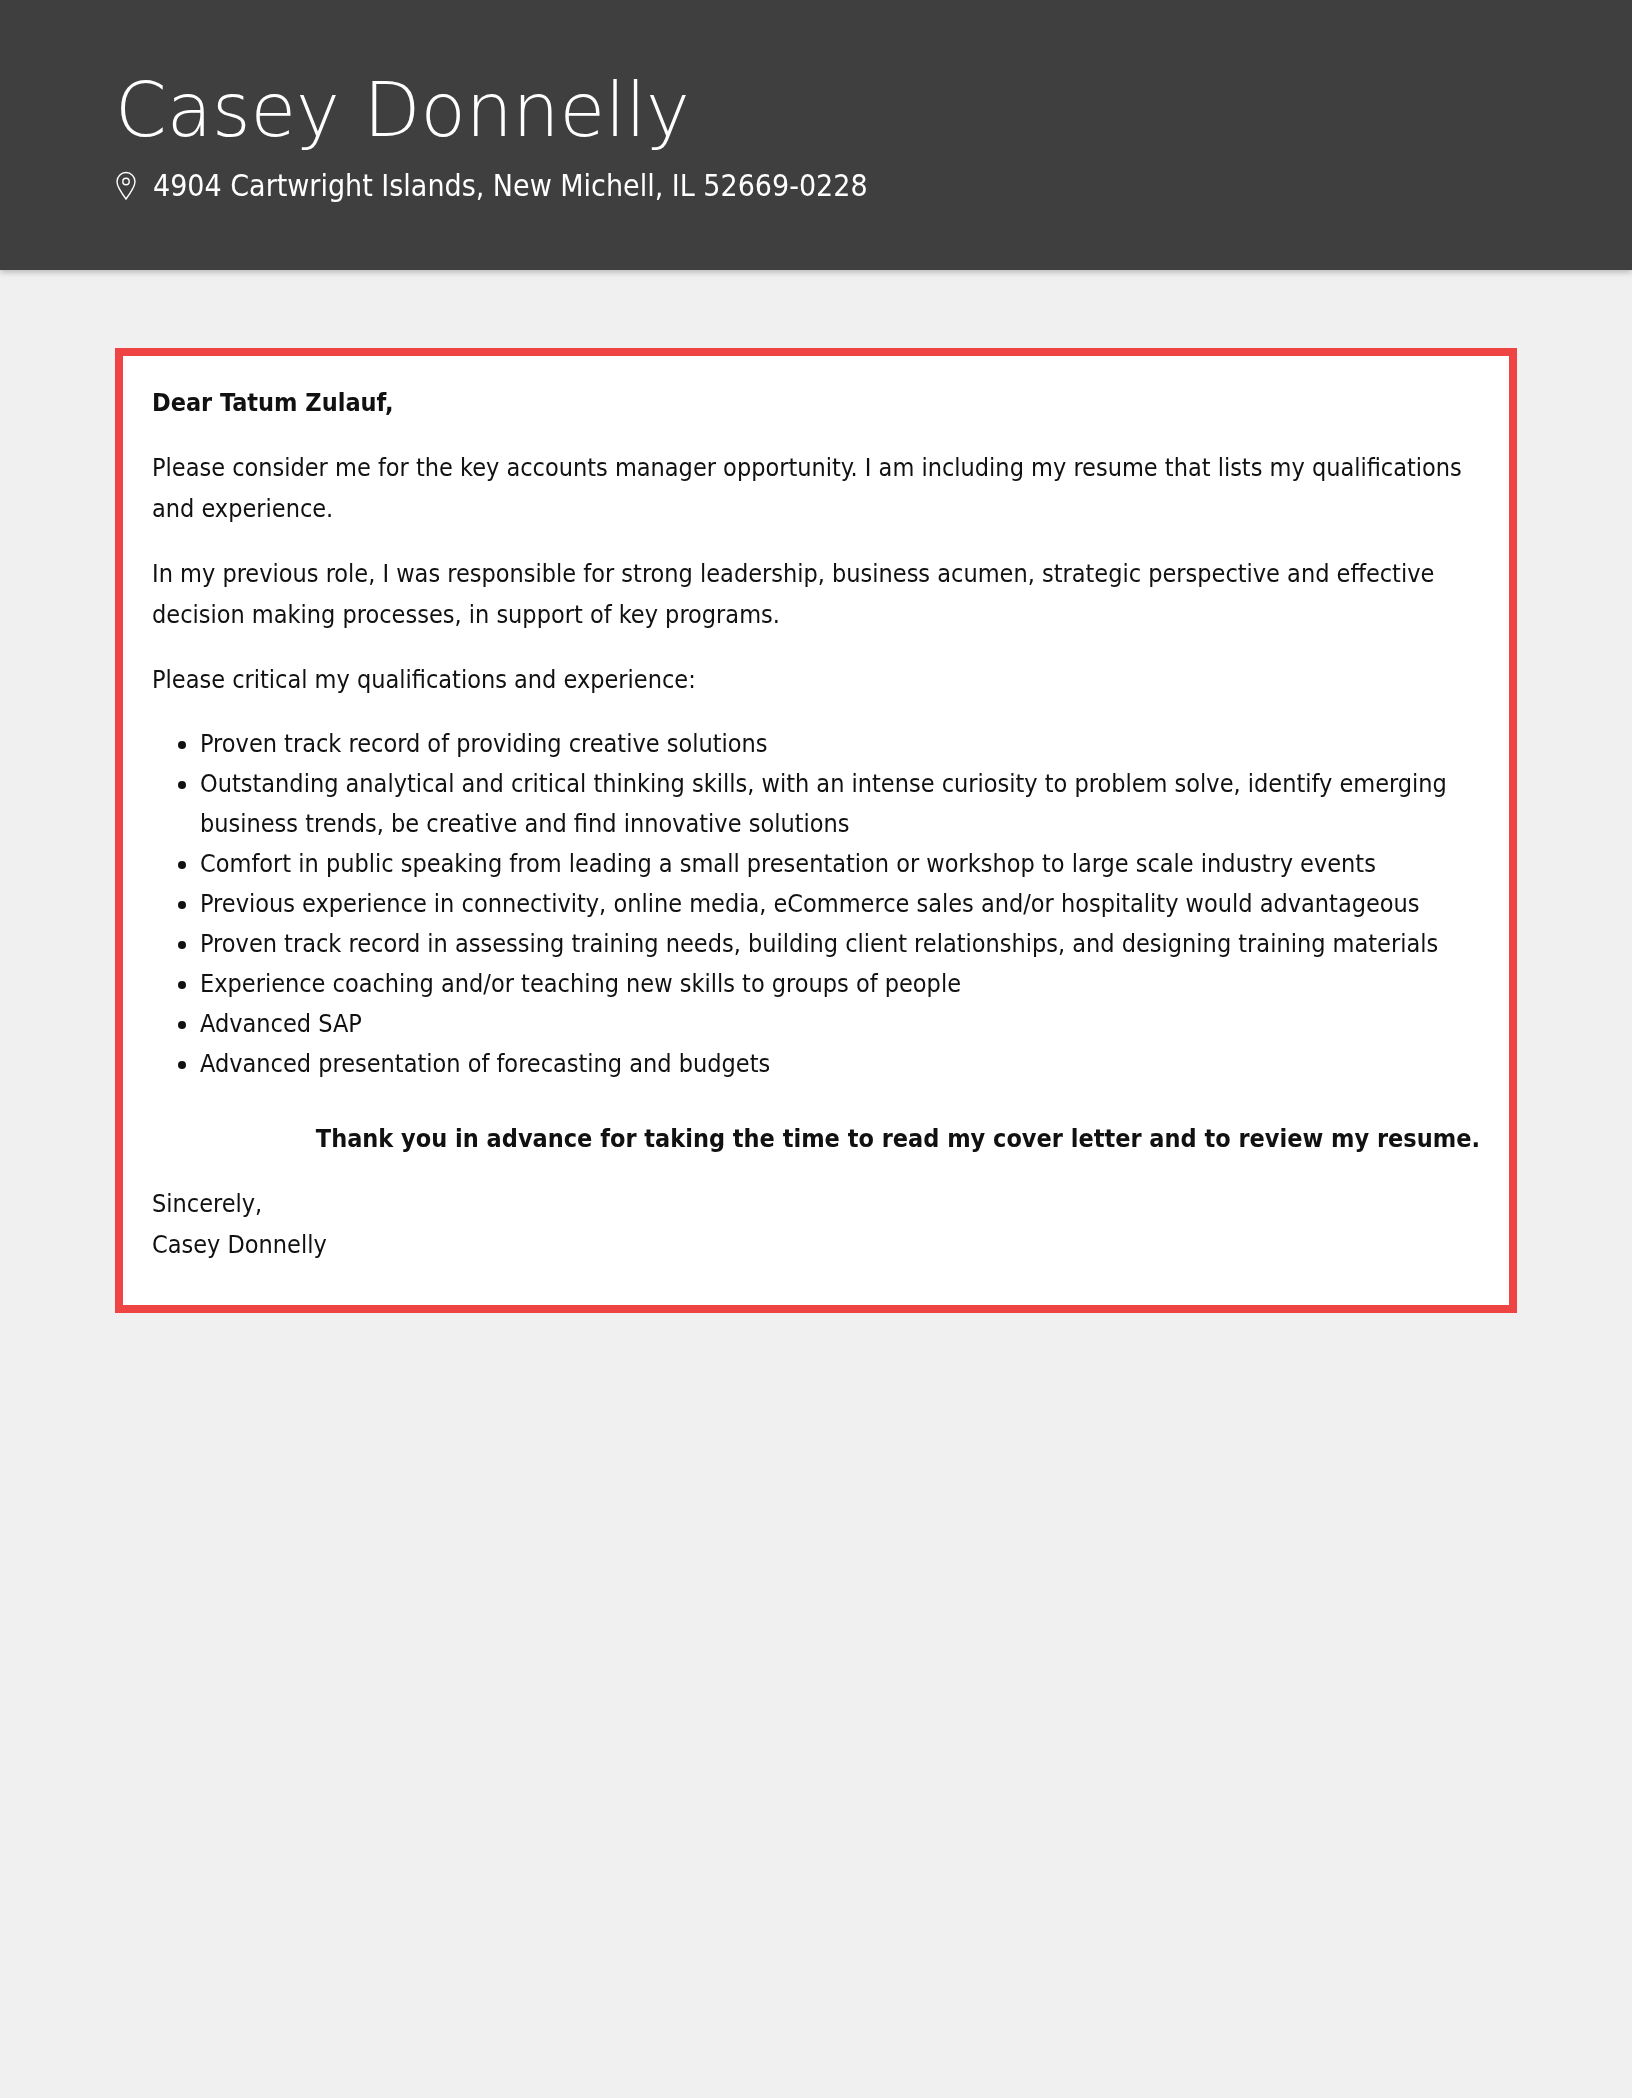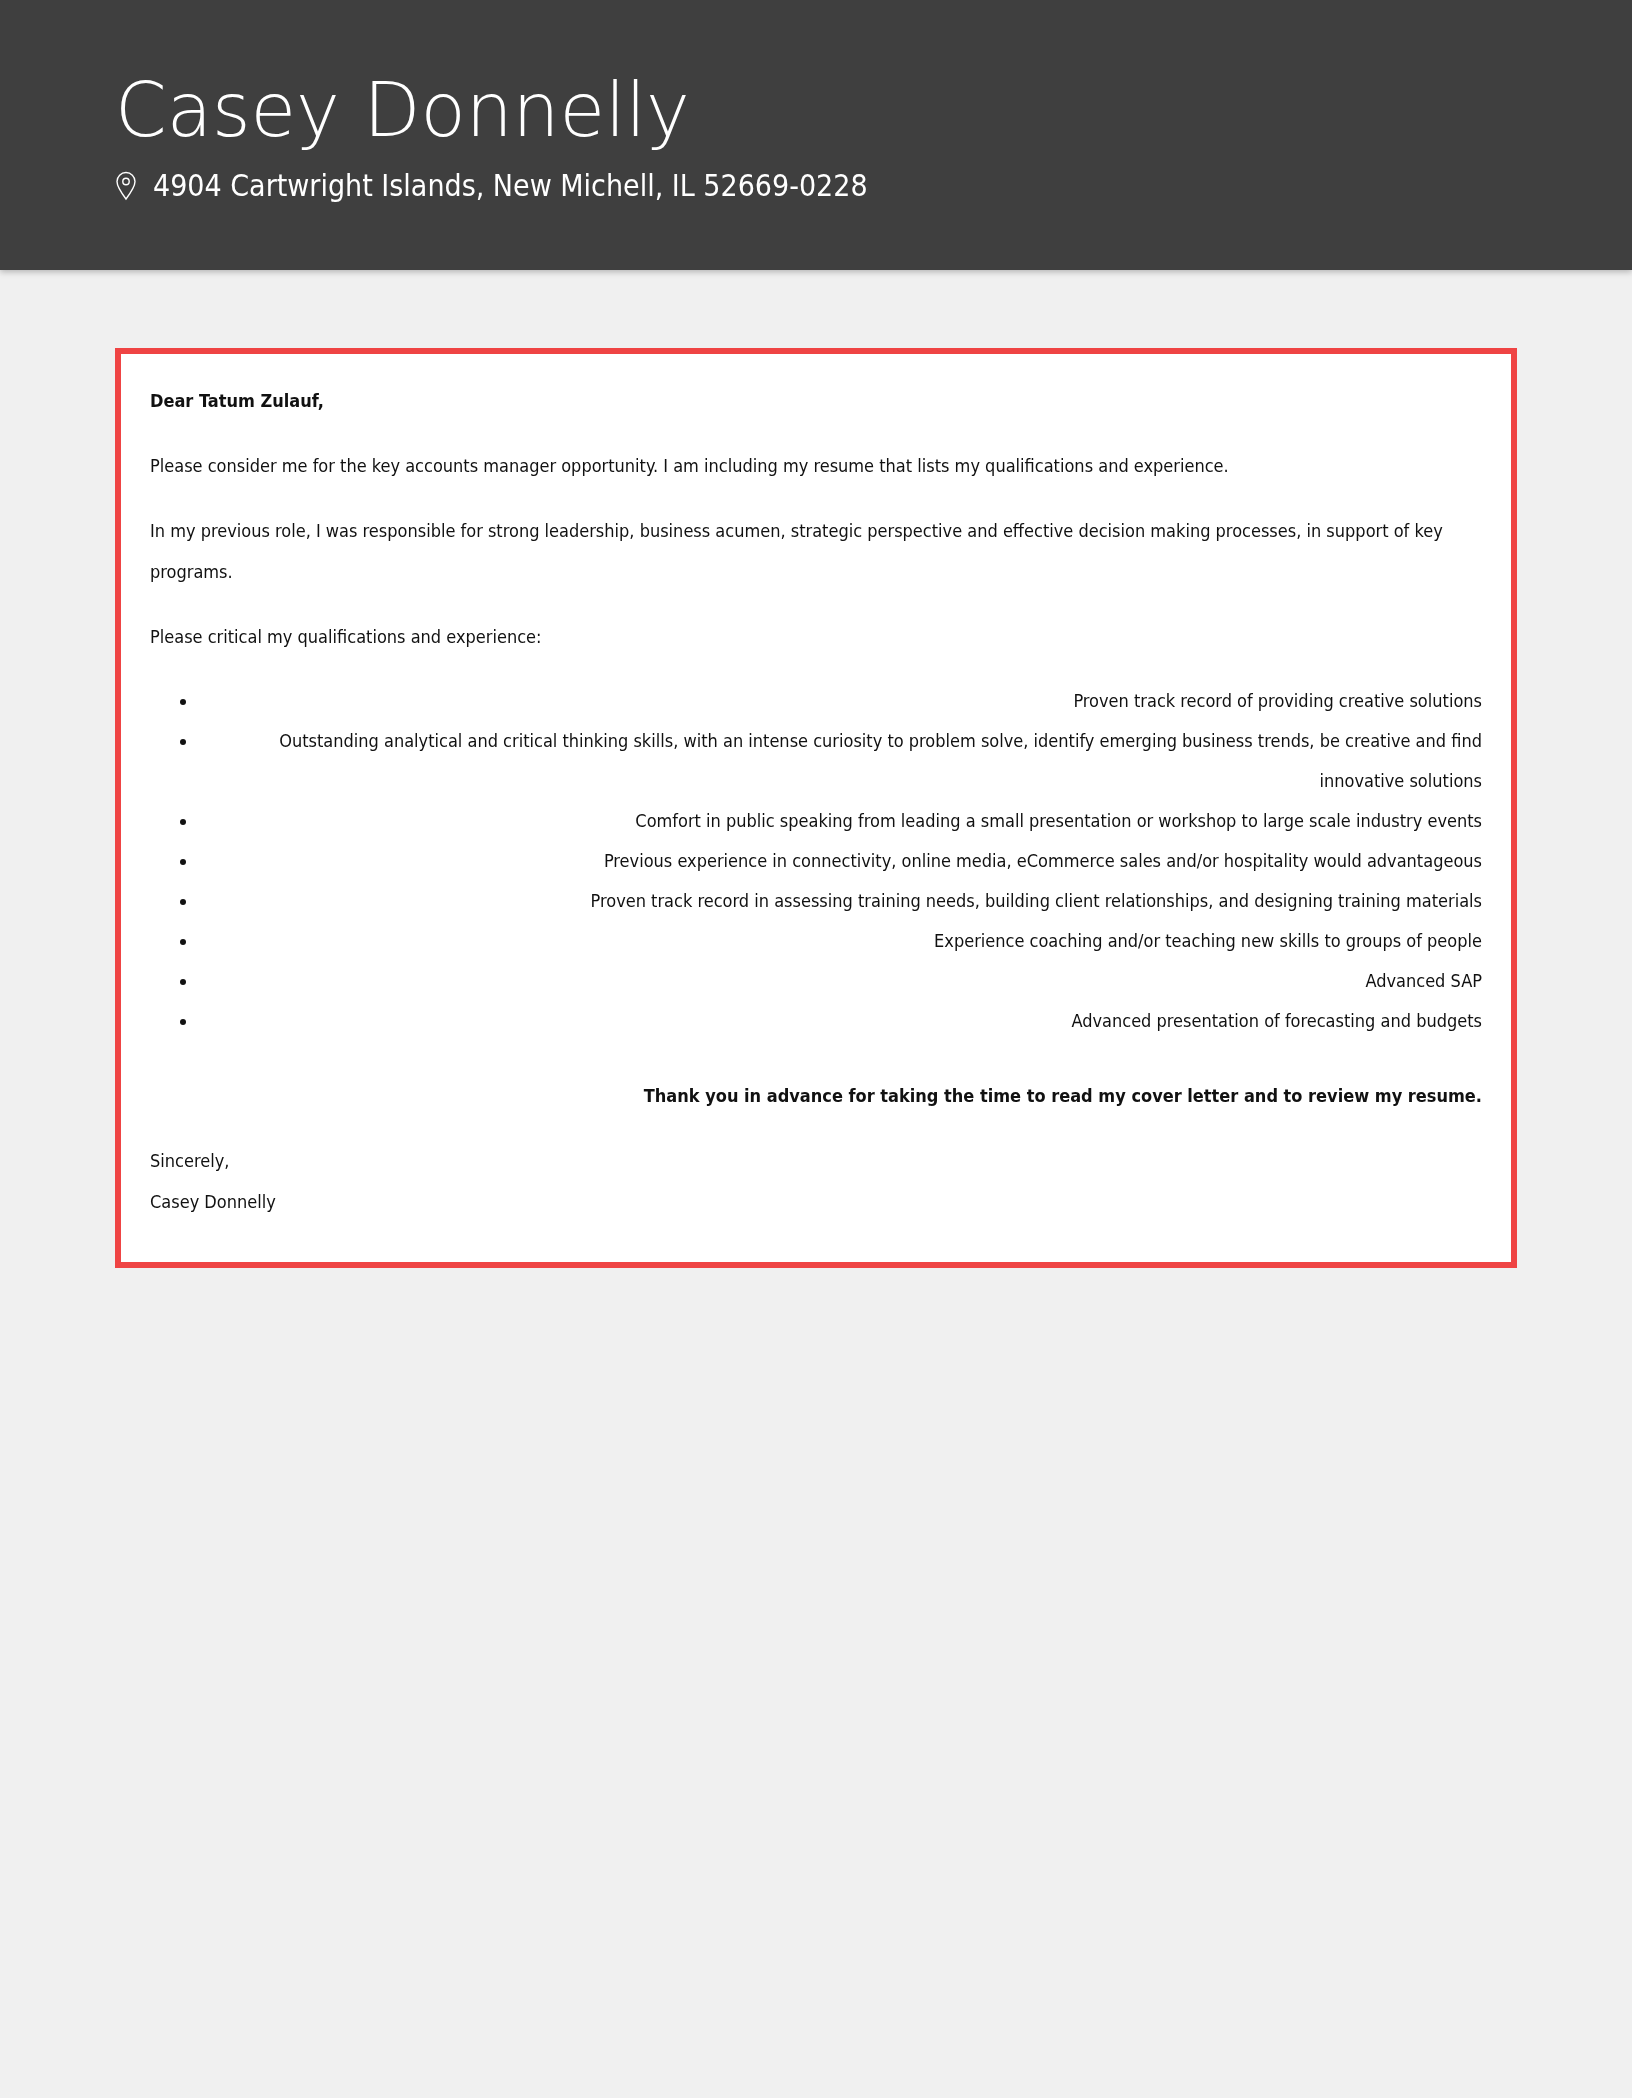--- a/index.html
+++ b/index.html
@@ -41,32 +41,31 @@
     margin-right: 16px;
     display: inline-block;
   }
   .card {
     position: absolute;
     left: 115px;
     top: 348px;
     width: 1402px;
     box-sizing: border-box;
     background: #fff;
-    border: 6px solid #ef4444;
+    border: 8px solid #ef4444;
     padding: 26px 29px 40px 29px;
-    font-size: 18px;
+    font-size: 25px;
     line-height: 41px;
     font-stretch: condensed;
   }
   .card p { margin: 0 0 24px 0; }
   .greeting { font-weight: bold; }
   .card ul {
     margin: 0 0 31px 0;
     padding-left: 48px;
-    text-align: right;
   }
   .card li { margin: 0; line-height: 40px; }
   .closing-strong { font-weight: bold; margin-top: 34px !important; text-align: right; }
   .signoff { margin: 0 !important; }
 </style>
 </head>
 <body>
 
 <header class="header">
   <h1 class="name">Casey Donnelly</h1>

